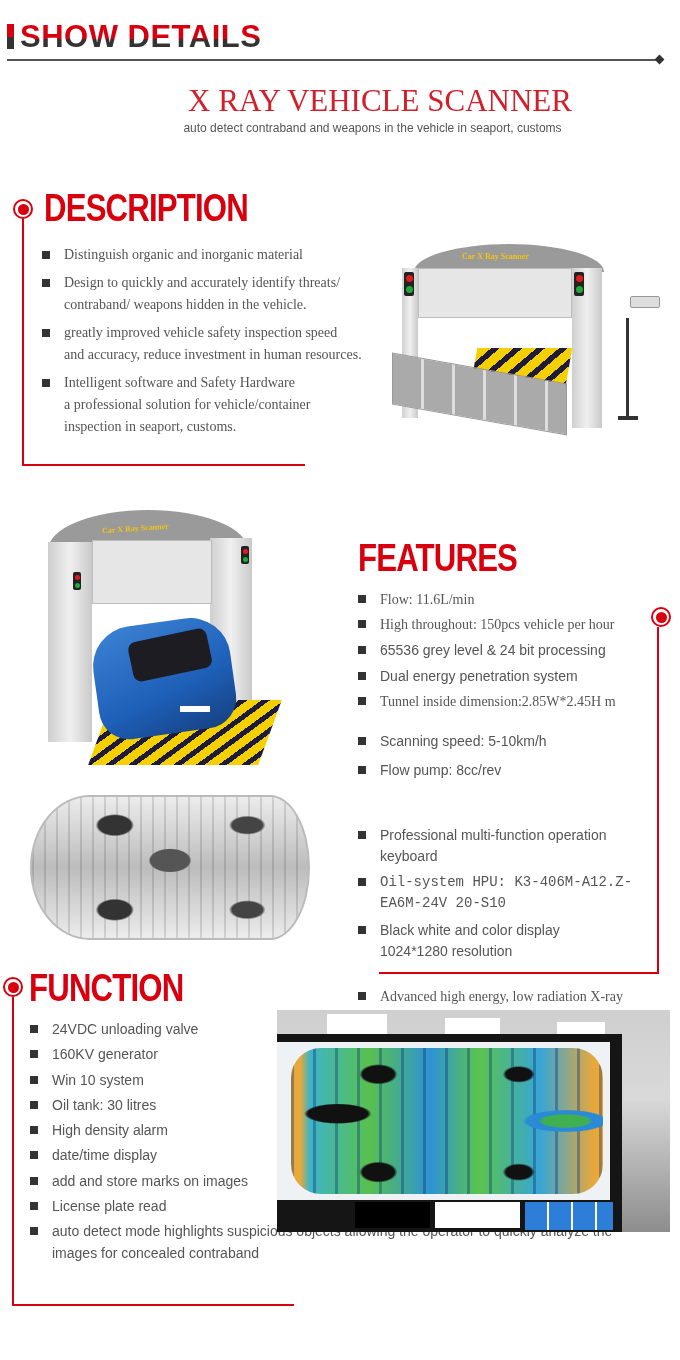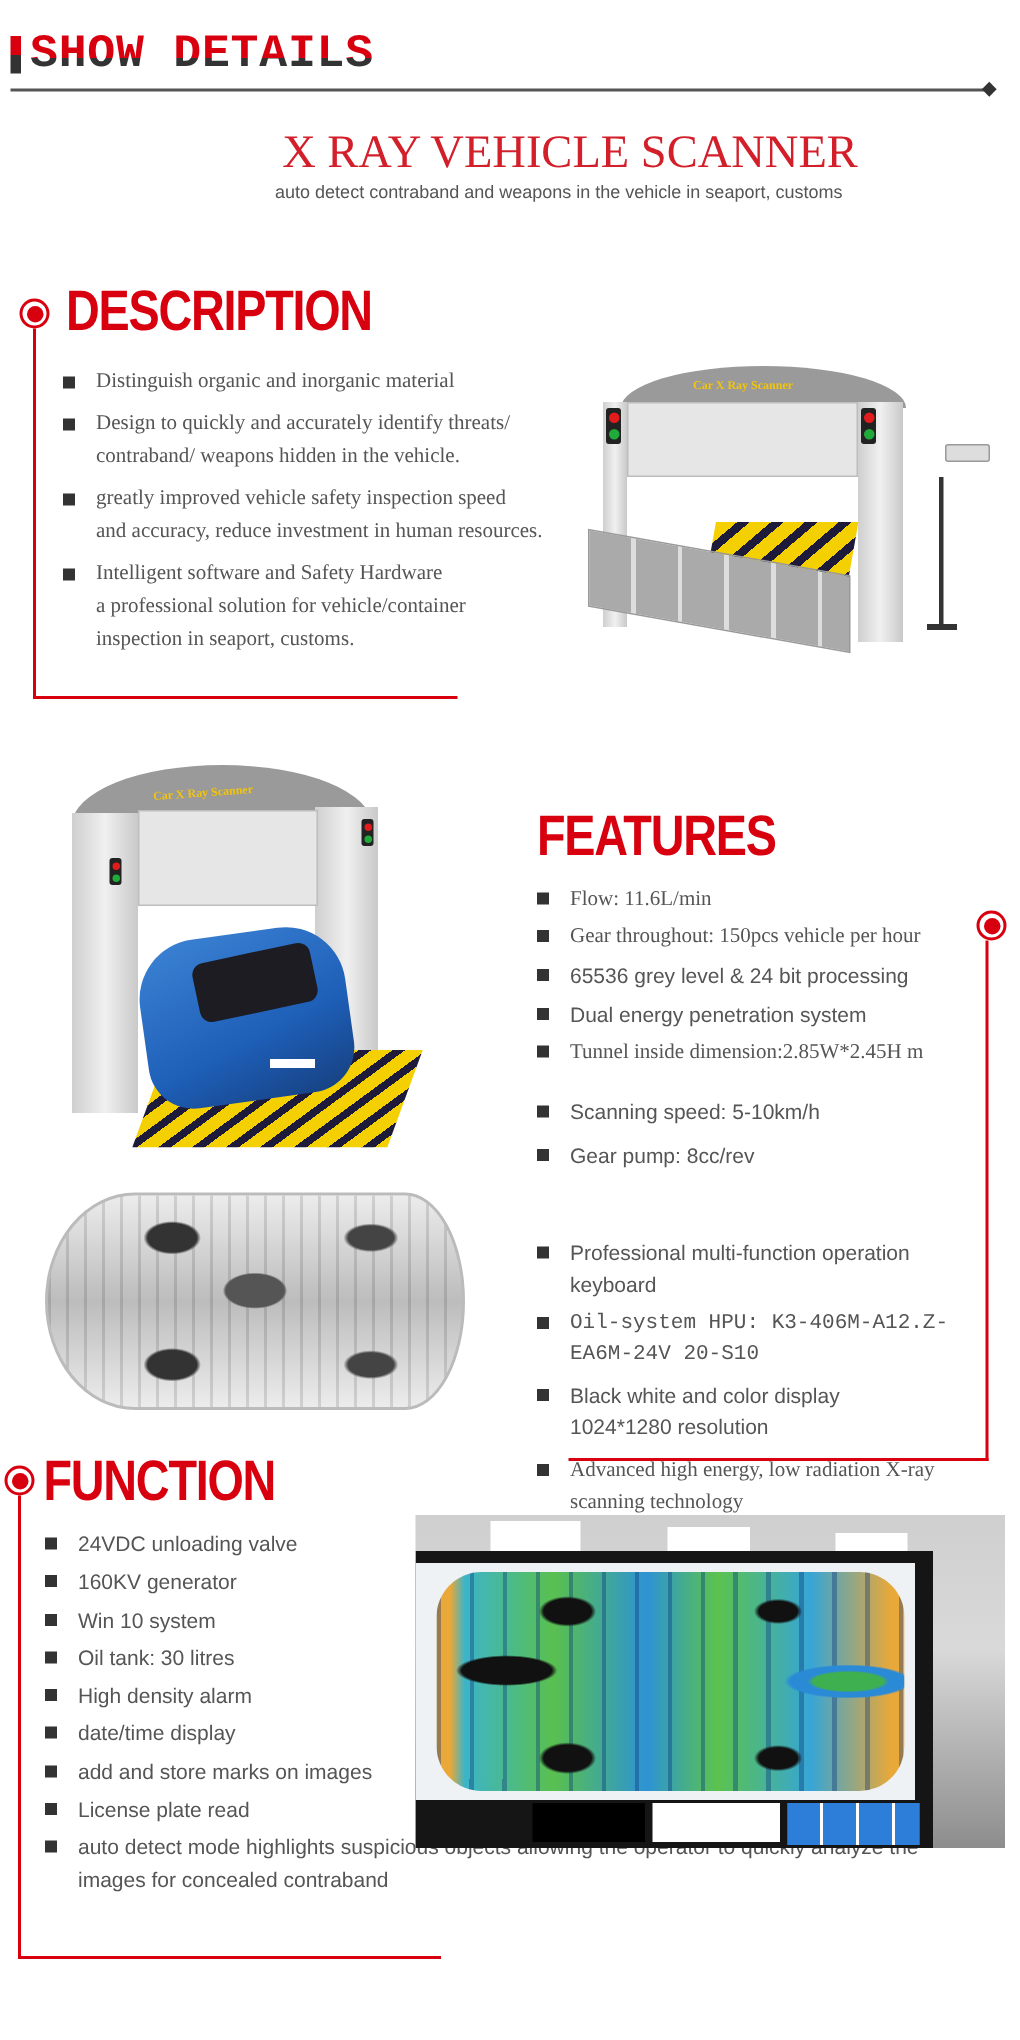--- a/index.html
+++ b/index.html
@@ -8,21 +8,21 @@
 
     .abs { position: absolute; }
 
     
     .hdr-bar {
       left: 7px; top: 24px; width: 7px; height: 25px;
       background: linear-gradient(to bottom, #d8000f 0%, #d8000f 52%, #333 52%, #333 100%);
     }
     .hdr-title {
       left: 20px; top: 18px;
-      font-family: Liberation Mono, monospace; font-weight: bold; font-size: 31px; letter-spacing: 0.5px;
+      font-family: Liberation Sans, sans-serif; font-weight: bold; font-size: 31px; letter-spacing: 0.5px;
       background: linear-gradient(to bottom, #d8000f 0%, #d8000f 55%, #333 55%, #333 100%);
       -webkit-background-clip: text; background-clip: text; color: transparent;
       line-height: 38px;
     }
     .hdr-rule { left: 7px; top: 59px; width: 652px; height: 2px; background: #555; }
     .hdr-diamond {
       left: 656px; top: 56px; width: 7px; height: 7px; background: #333; transform: rotate(45deg);
     }
     .main-title {
       left: 0; width: 760px; top: 83px; text-align: center;
@@ -161,29 +161,29 @@
 </section>
 
 <section>
   <div class="abs sec-title" style="left:358px; top:536px;">FEATURES</div>
   <div class="abs marker" style="left:651px; top:607px;"></div>
   <div class="abs red" style="left:657px; top:627px; width:2px; height:347px;"></div>
   <div class="abs red" style="left:379px; top:972px; width:280px; height:2px;"></div>
 
   <ul class="blist feat-list">
     <li class="serif" style="margin-bottom:4px;">Flow: 11.6L/min</li>
-    <li class="serif" style="margin-bottom:5px;">Gear throughout: 150pcs vehicle per hour</li>
+    <li class="serif" style="margin-bottom:5px;">High throughout: 150pcs vehicle per hour</li>
     <li class="sans" style="margin-bottom:5px;">65536 grey level &amp; 24 bit processing</li>
     <li class="sans" style="margin-bottom:4px;">Dual energy penetration system</li>
     <li class="serif" style="margin-bottom:19px;">Tunnel inside dimension:2.85W*2.45H m</li>
     <li class="sans" style="margin-bottom:8px;">Scanning speed: 5-10km/h</li>
-    <li class="sans" style="margin-bottom:5px;">Gear pump: 8cc/rev</li>
+    <li class="sans" style="margin-bottom:5px;">Flow pump: 8cc/rev</li>
     <li class="sans" style="margin-bottom:5px; width:260px;margin-top:44px;">Professional multi-function operation keyboard</li>
     <li class="sans" style="margin-bottom:6px;font-family:Liberation Mono, monospace;">Oil-system HPU: K3-406M-A12.Z-EA6M-24V 20-S10</li>
-    <li class="sans" style="margin-bottom:8px; width:240px;">Black white and color display 1024*1280 resolution</li>
+    <li class="sans" style="margin-bottom:24px; width:240px;">Black white and color display 1024*1280 resolution</li>
     <li class="serif">Advanced high energy, low radiation X-ray scanning technology</li>
   </ul>
 
   <div class="abs img-box" style="left:40px; top:510px; width:245px; height:255px;">
     <div class="abs gate-roof" style="left:8px; top:0px; width:200px; height:40px;"></div>
     <div class="abs" style="left:62px; top:14px; font-family:'Liberation Serif',serif; font-weight:bold; font-size:8px; color:#f1c40f; transform:rotate(-4deg);">Car X Ray Scanner</div>
     <div class="abs gate-leg" style="left:8px; top:32px; width:44px; height:200px;"></div>
     <div class="abs gate-leg" style="left:170px; top:28px; width:42px; height:200px;"></div>
     <div class="abs gate-panel" style="left:52px; top:30px; width:120px; height:64px;"></div>
     <div class="abs light" style="left:33px; top:62px; width:8px; height:18px;">

